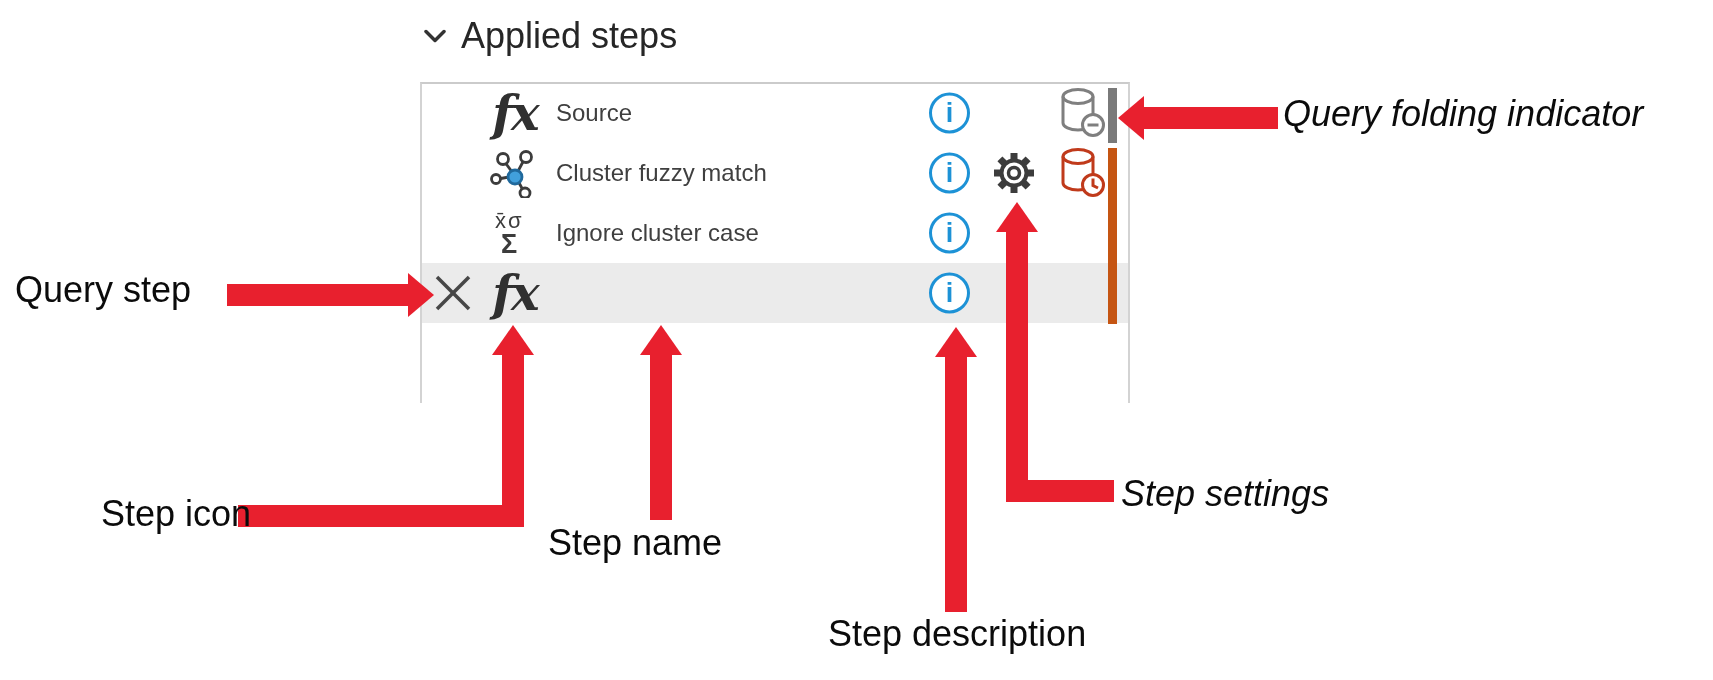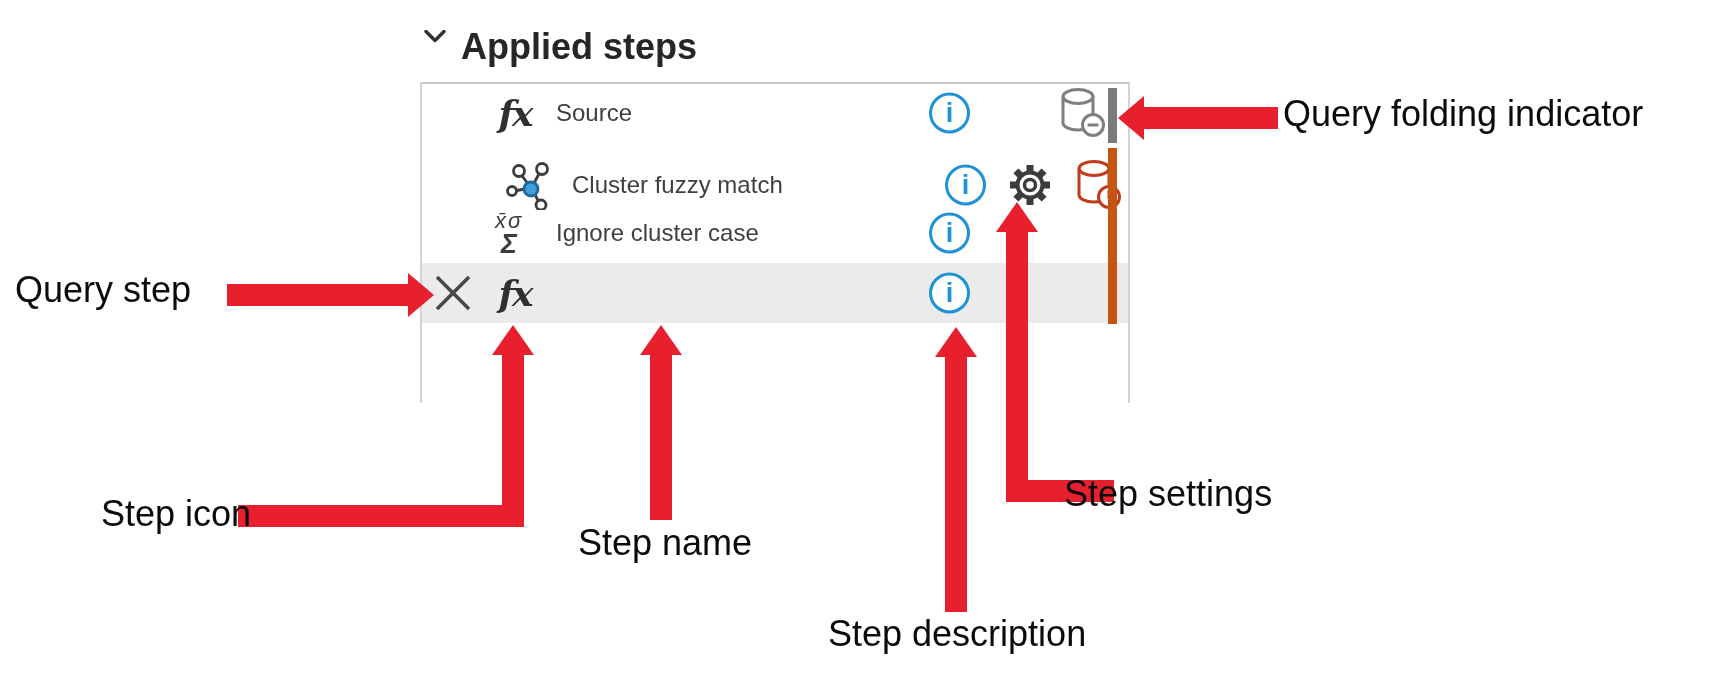--- a/index.html
+++ b/index.html
@@ -7,44 +7,44 @@
     --db-gray:#7f7f7f; --db-red:#c03a1b; --selected-row:#ebebeb; --panel-border:#cbcbcb;
     --step-text:#3f3f3f; --header-text:#262626; --label-text:#0b0b0b; --icon-dark:#3c3c3c;
     --node-fill:#41a0dc; --node-ring:#20699c;
   }
   *{margin:0;padding:0;box-sizing:content-box;}
   body{background:#fff;font-family:"Liberation Sans",sans-serif;}
   .canvas{position:relative;width:1713px;height:680px;background:#fff;overflow:hidden;}
 
   
   .hdr-chevron{position:absolute;left:424px;top:27px;width:22px;height:17px;}
-  .hdr-title{position:absolute;left:461px;top:15px;font-size:36px;font-weight:bold;color:var(--header-text);white-space:nowrap;margin-top:11px;}
+  .hdr-title{position:absolute;left:461px;top:15px;font-size:36px;font-weight:normal;color:var(--header-text);white-space:nowrap;}
 
   
   .panel{position:absolute;left:420px;top:82px;width:706px;height:319px;
          border-top:2px solid var(--panel-border);border-left:2px solid #d3d3d3;border-right:2px solid #d3d3d3;}
   .row{position:absolute;left:0;width:706px;}
   .row.sel{background:var(--selected-row);}
-  .r1{top:0;height:58px;} .r2{top:70px;height:61px;margin-left:16px;} .r3{top:119px;height:60px;} .r4{top:179px;height:60px;}
+  .r1{top:0;height:58px;} .r2{top:58px;height:61px;} .r3{top:119px;height:60px;} .r4{top:179px;height:60px;}
   .rowel{position:absolute;top:50%;transform:translateY(-50%);}
   .x-btn{left:11px;width:40px;height:38px;cursor:pointer;}
   .icon-box{left:64px;width:58px;height:54px;display:flex;align-items:center;justify-content:center;}
   .name{left:134px;font-size:24px;color:var(--step-text);white-space:nowrap;}
   .info-btn{left:507px;width:35px;height:35px;border:3.5px solid var(--info-blue);border-radius:50%;
             display:flex;align-items:center;justify-content:center;cursor:pointer;background:#fff;}
   .info-btn span{font-size:27px;font-weight:bold;color:var(--info-blue);line-height:1;}
   .gear-btn{left:566px;width:52px;height:52px;cursor:pointer;}
   .db-badge{left:636px;width:48px;height:52px;}
   .bar{position:absolute;left:686px;width:9px;}
   .bar.gray{top:4px;height:55px;background:var(--gray-bar);}
   .bar.orange{top:64px;height:176px;background:var(--orange-bar);}
 
   
-  .fx{font-family:"DejaVu Serif",serif;font-style:italic;font-weight:600;font-size:36px;color:#303030;letter-spacing:-2px;line-height:1;}
-  .stats-icon{position:relative;width:54px;height:52px;color:var(--icon-dark);font-style:italic;}
+  .fx{font-family:"DejaVu Serif",serif;font-style:italic;font-weight:600;font-size:48px;color:#303030;letter-spacing:-2px;line-height:1;}
+  .stats-icon{position:relative;width:54px;height:52px;color:var(--icon-dark);}
   .st-top{position:absolute;left:7px;top:1px;font-size:22px;letter-spacing:2px;}
   .st-bottom{position:absolute;left:13px;top:22px;font-size:27px;font-weight:bold;} 
   .db-badge.gray svg *{stroke:var(--db-gray);} 
   .db-badge.red svg *{stroke:var(--db-red);}
 
   
   .lbl{position:absolute;font-size:36px;line-height:44px;color:var(--label-text);white-space:nowrap;z-index:6;}
   .shaft{position:absolute;background:var(--arrow-red);z-index:5;}
   .ah{position:absolute;width:0;height:0;z-index:5;}
   .ah-up{border-left:21px solid transparent;border-right:21px solid transparent;border-bottom:30px solid var(--arrow-red);}
@@ -154,37 +154,37 @@
         <span>i</span>
       </div>
     </div>
 
     <div class="bar gray"></div>
     <div class="bar orange"></div>
   </div>
 
   <div class="ah ah-left" style="left:1118px;top:96px;"></div>
   <div class="shaft" style="left:1144px;top:107px;width:134px;height:22px;"></div>
-  <div class="lbl" style="left:1283px;top:92px;">Query folding indicator</div>
+  <div class="lbl" style="left:1283px;top:92px;font-style:italic;">Query folding indicator</div>
 
   <div class="lbl" style="left:15px;top:268px;">Query step</div>
   <div class="shaft" style="left:227px;top:284px;width:181px;height:22px;"></div>
   <div class="ah ah-right" style="left:408px;top:273px;"></div>
 
   <div class="lbl" style="left:66px;top:492px;margin-left:35px;">Step icon</div>
   <div class="shaft" style="left:238px;top:505px;width:286px;height:22px;"></div>
   <div class="shaft" style="left:502px;top:355px;width:22px;height:172px;"></div>
   <div class="ah ah-up" style="left:492px;top:325px;"></div>
 
   <div class="ah ah-up" style="left:640px;top:325px;"></div>
   <div class="shaft" style="left:650px;top:355px;width:22px;height:165px;"></div>
-  <div class="lbl" style="left:578px;top:521px;">Step name</div>
+  <div class="lbl" style="left:548px;top:521px;">Step name</div>
 
   <div class="ah ah-up" style="left:935px;top:327px;"></div>
   <div class="shaft" style="left:945px;top:357px;width:22px;height:255px;"></div>
   <div class="lbl" style="left:828px;top:612px;">Step description</div>
 
   <div class="ah ah-up" style="left:996px;top:202px;"></div>
   <div class="shaft" style="left:1006px;top:232px;width:22px;height:270px;"></div>
   <div class="shaft" style="left:1006px;top:480px;width:108px;height:22px;"></div>
-  <div class="lbl" style="left:1064px;top:472px;">Step settings</div>
+  <div class="lbl" style="left:1121px;top:472px;font-style:italic;">Step settings</div>
 
 </div>
 
 </body></html>

